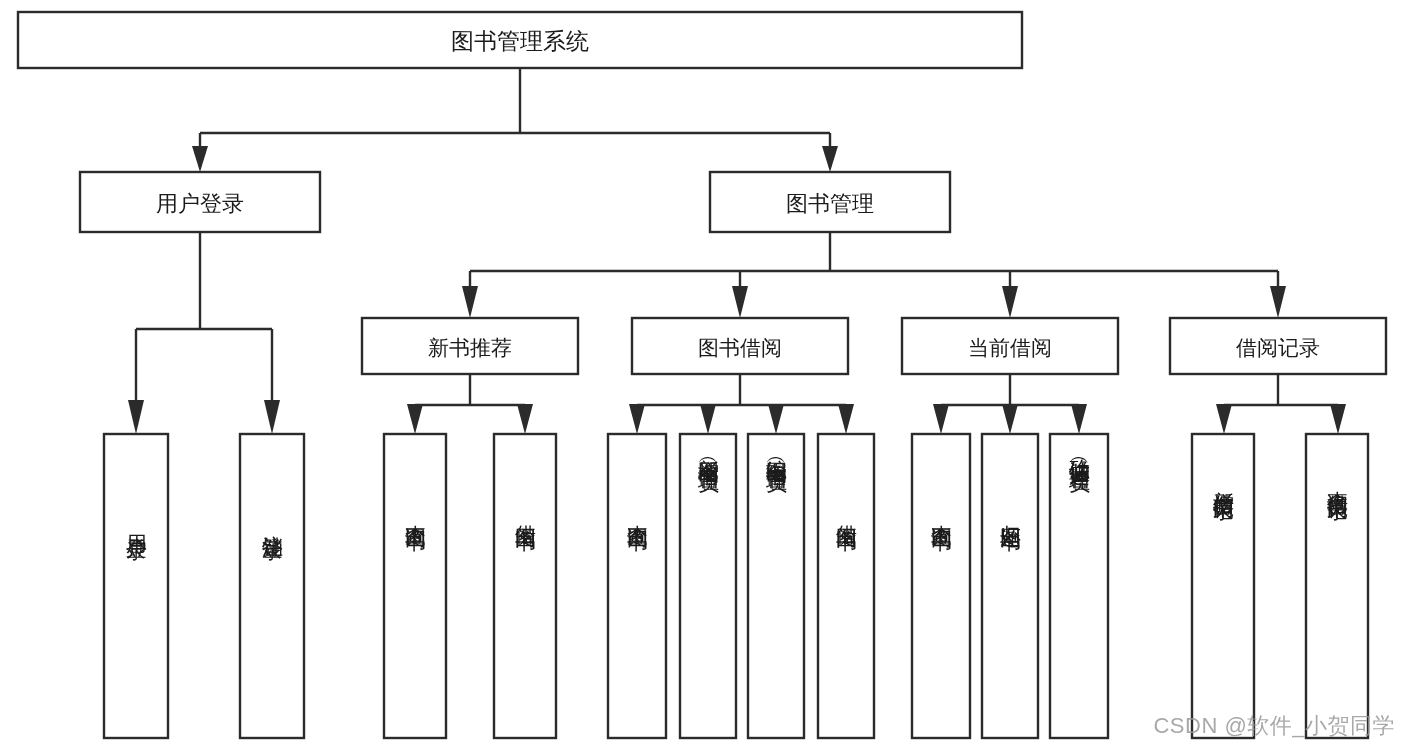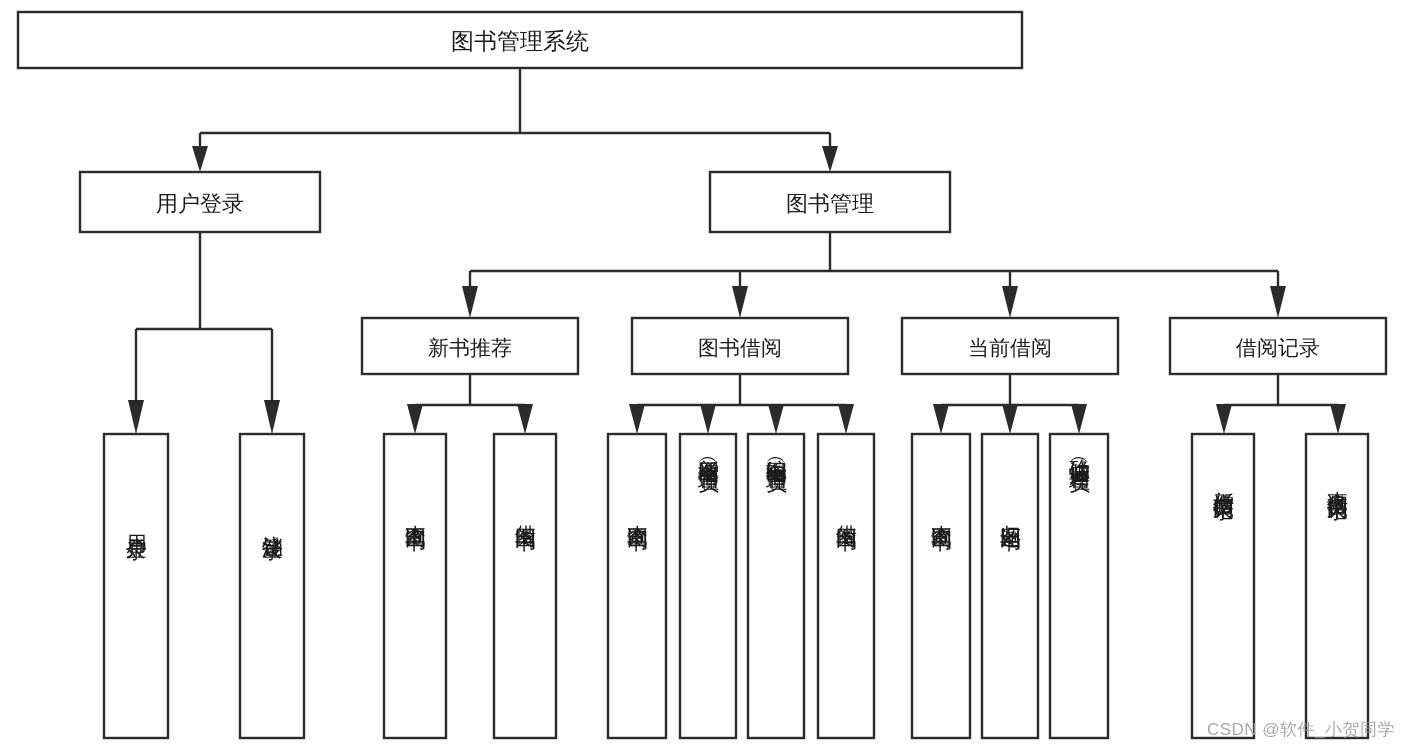--- a/index.html
+++ b/index.html
@@ -29,21 +29,21 @@
   }
   .vlabel-text{
     writing-mode:vertical-rl;text-orientation:upright;
     font-family:"Liberation Sans","DejaVu Sans",sans-serif;
     font-size:21px;line-height:1.18;color:#1b1b1b;
     letter-spacing:2px;white-space:pre;
   }
   #watermark{
     position:absolute;right:10px;bottom:6px;
     font-family:"Liberation Sans","DejaVu Sans",sans-serif;
-    font-size:17px;color:#9a9a9a;opacity:.85;letter-spacing:.5px;
+    font-size:22px;color:#9a9a9a;opacity:.85;letter-spacing:.5px;
     pointer-events:none;
   }
 </style>
 </head>
 <body>
 
 <svg id="diagram" viewBox="0 0 1405 747" xmlns="http://www.w3.org/2000/svg">
 
   <g>
 

